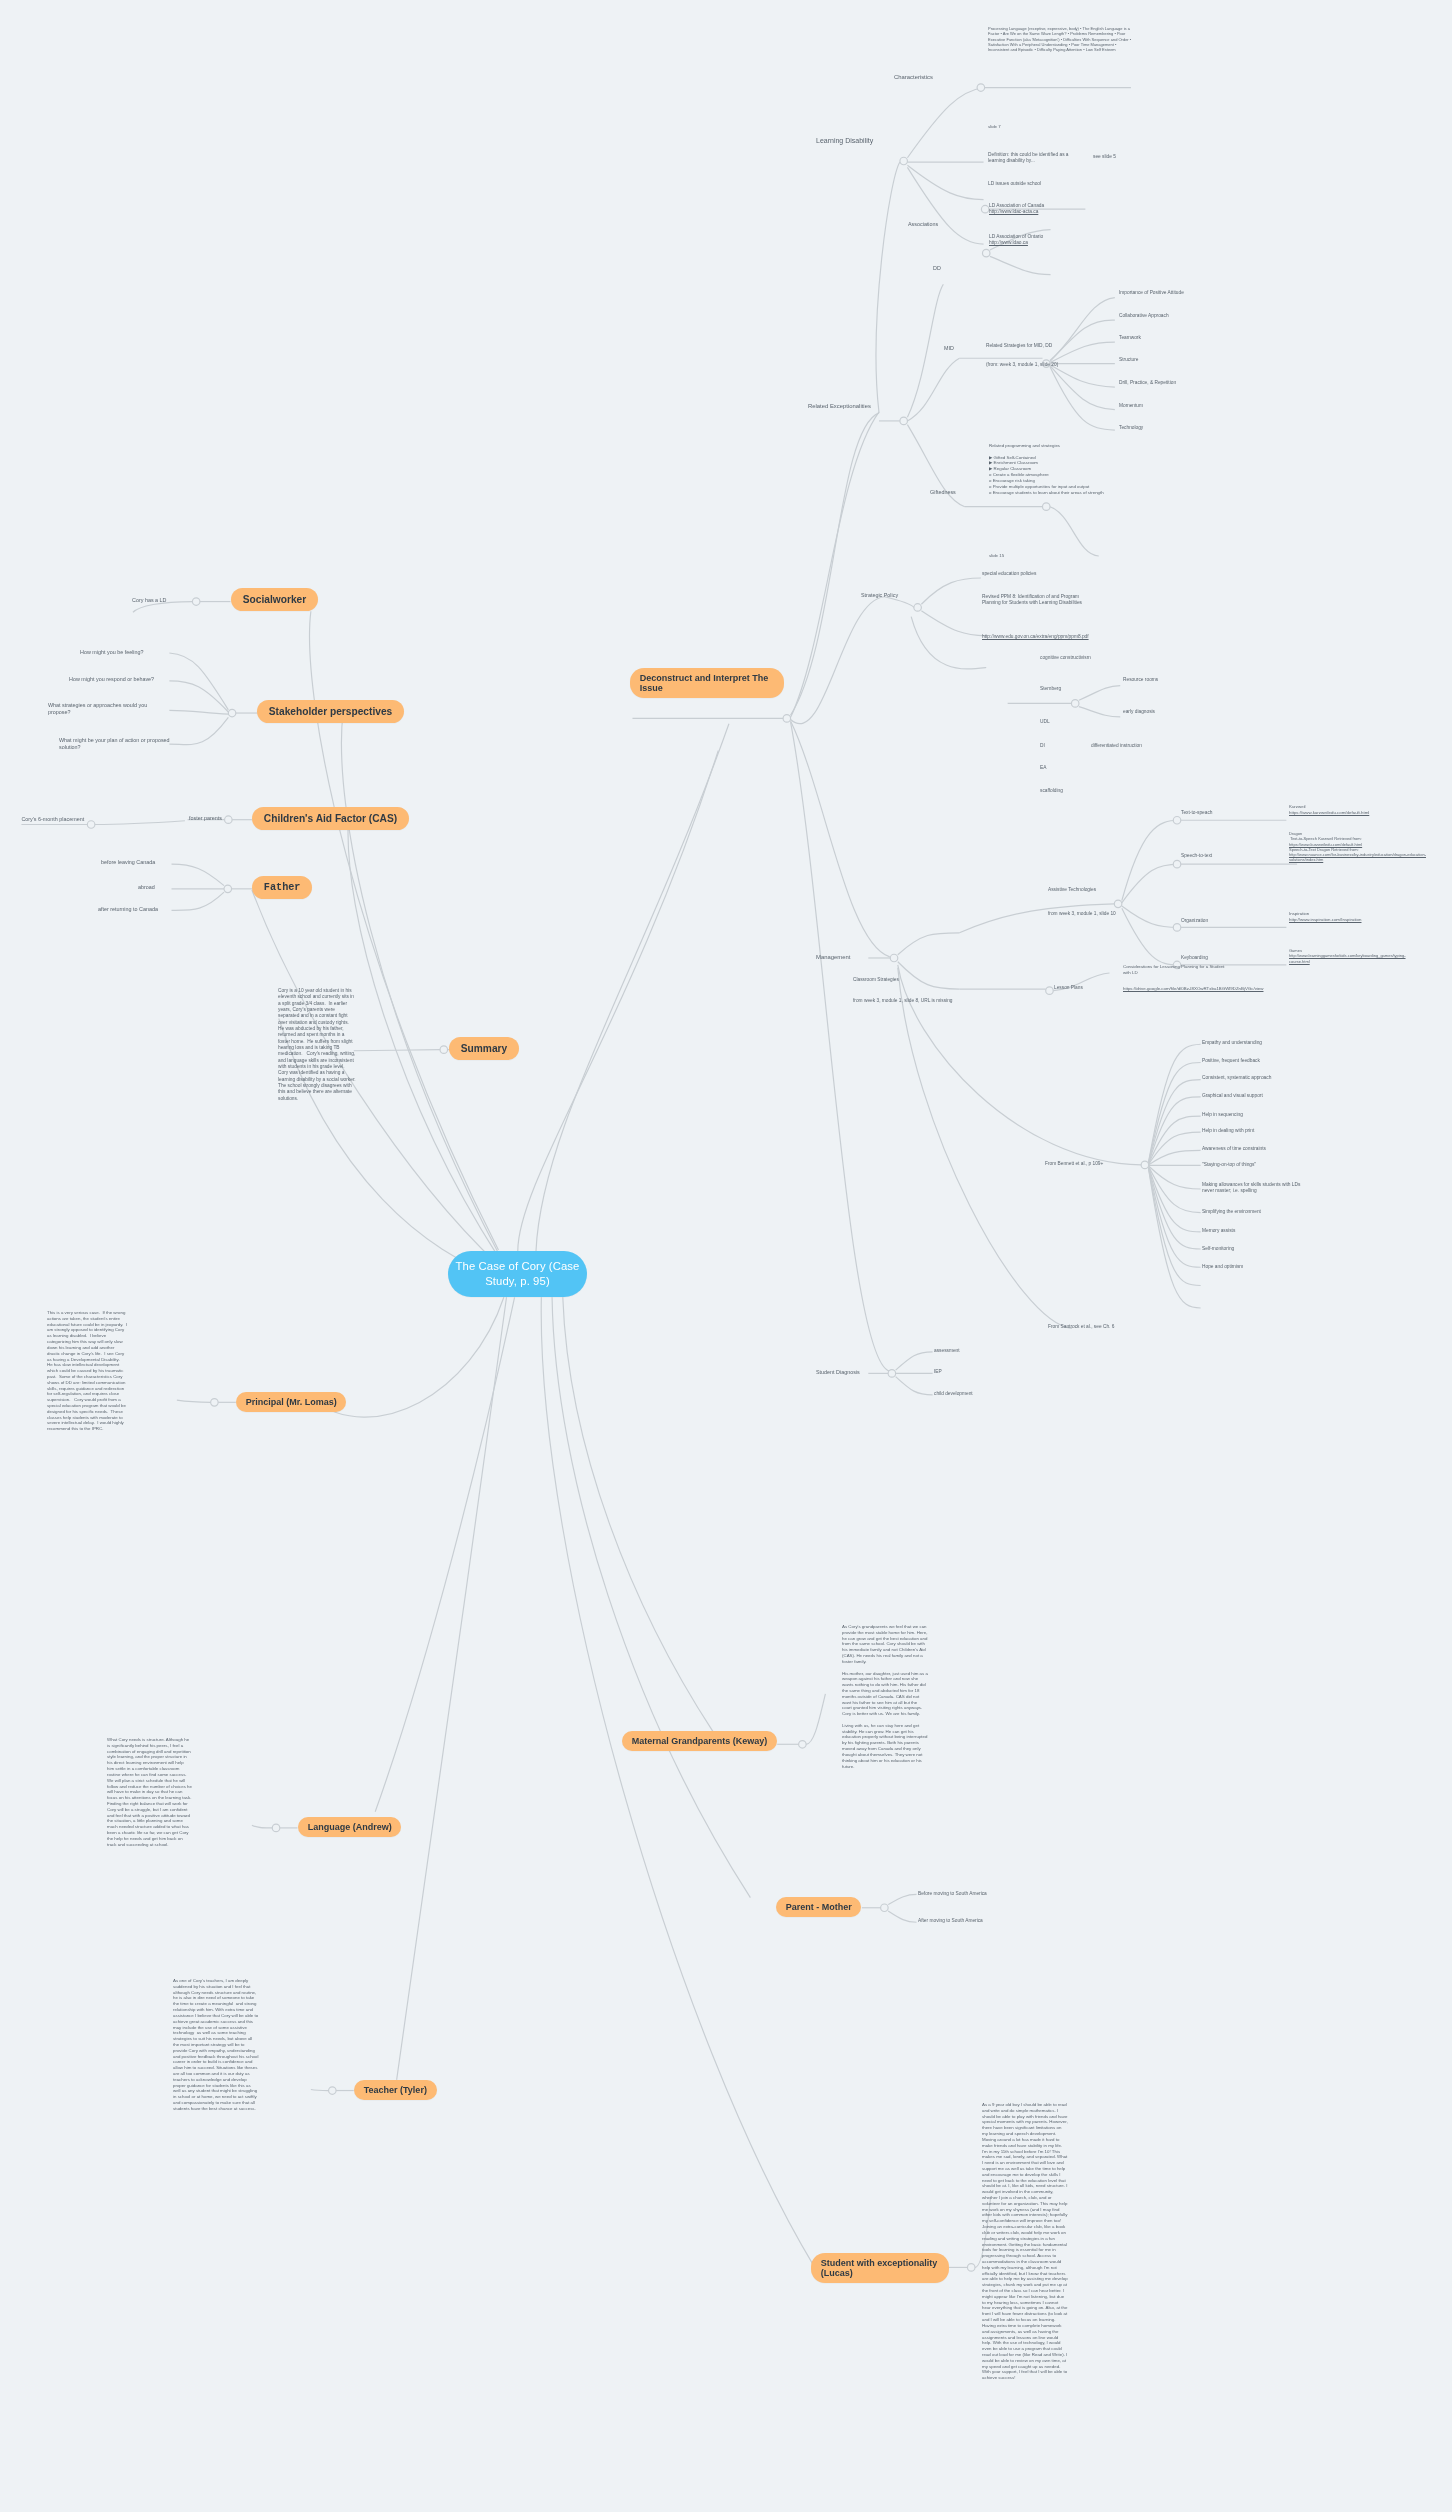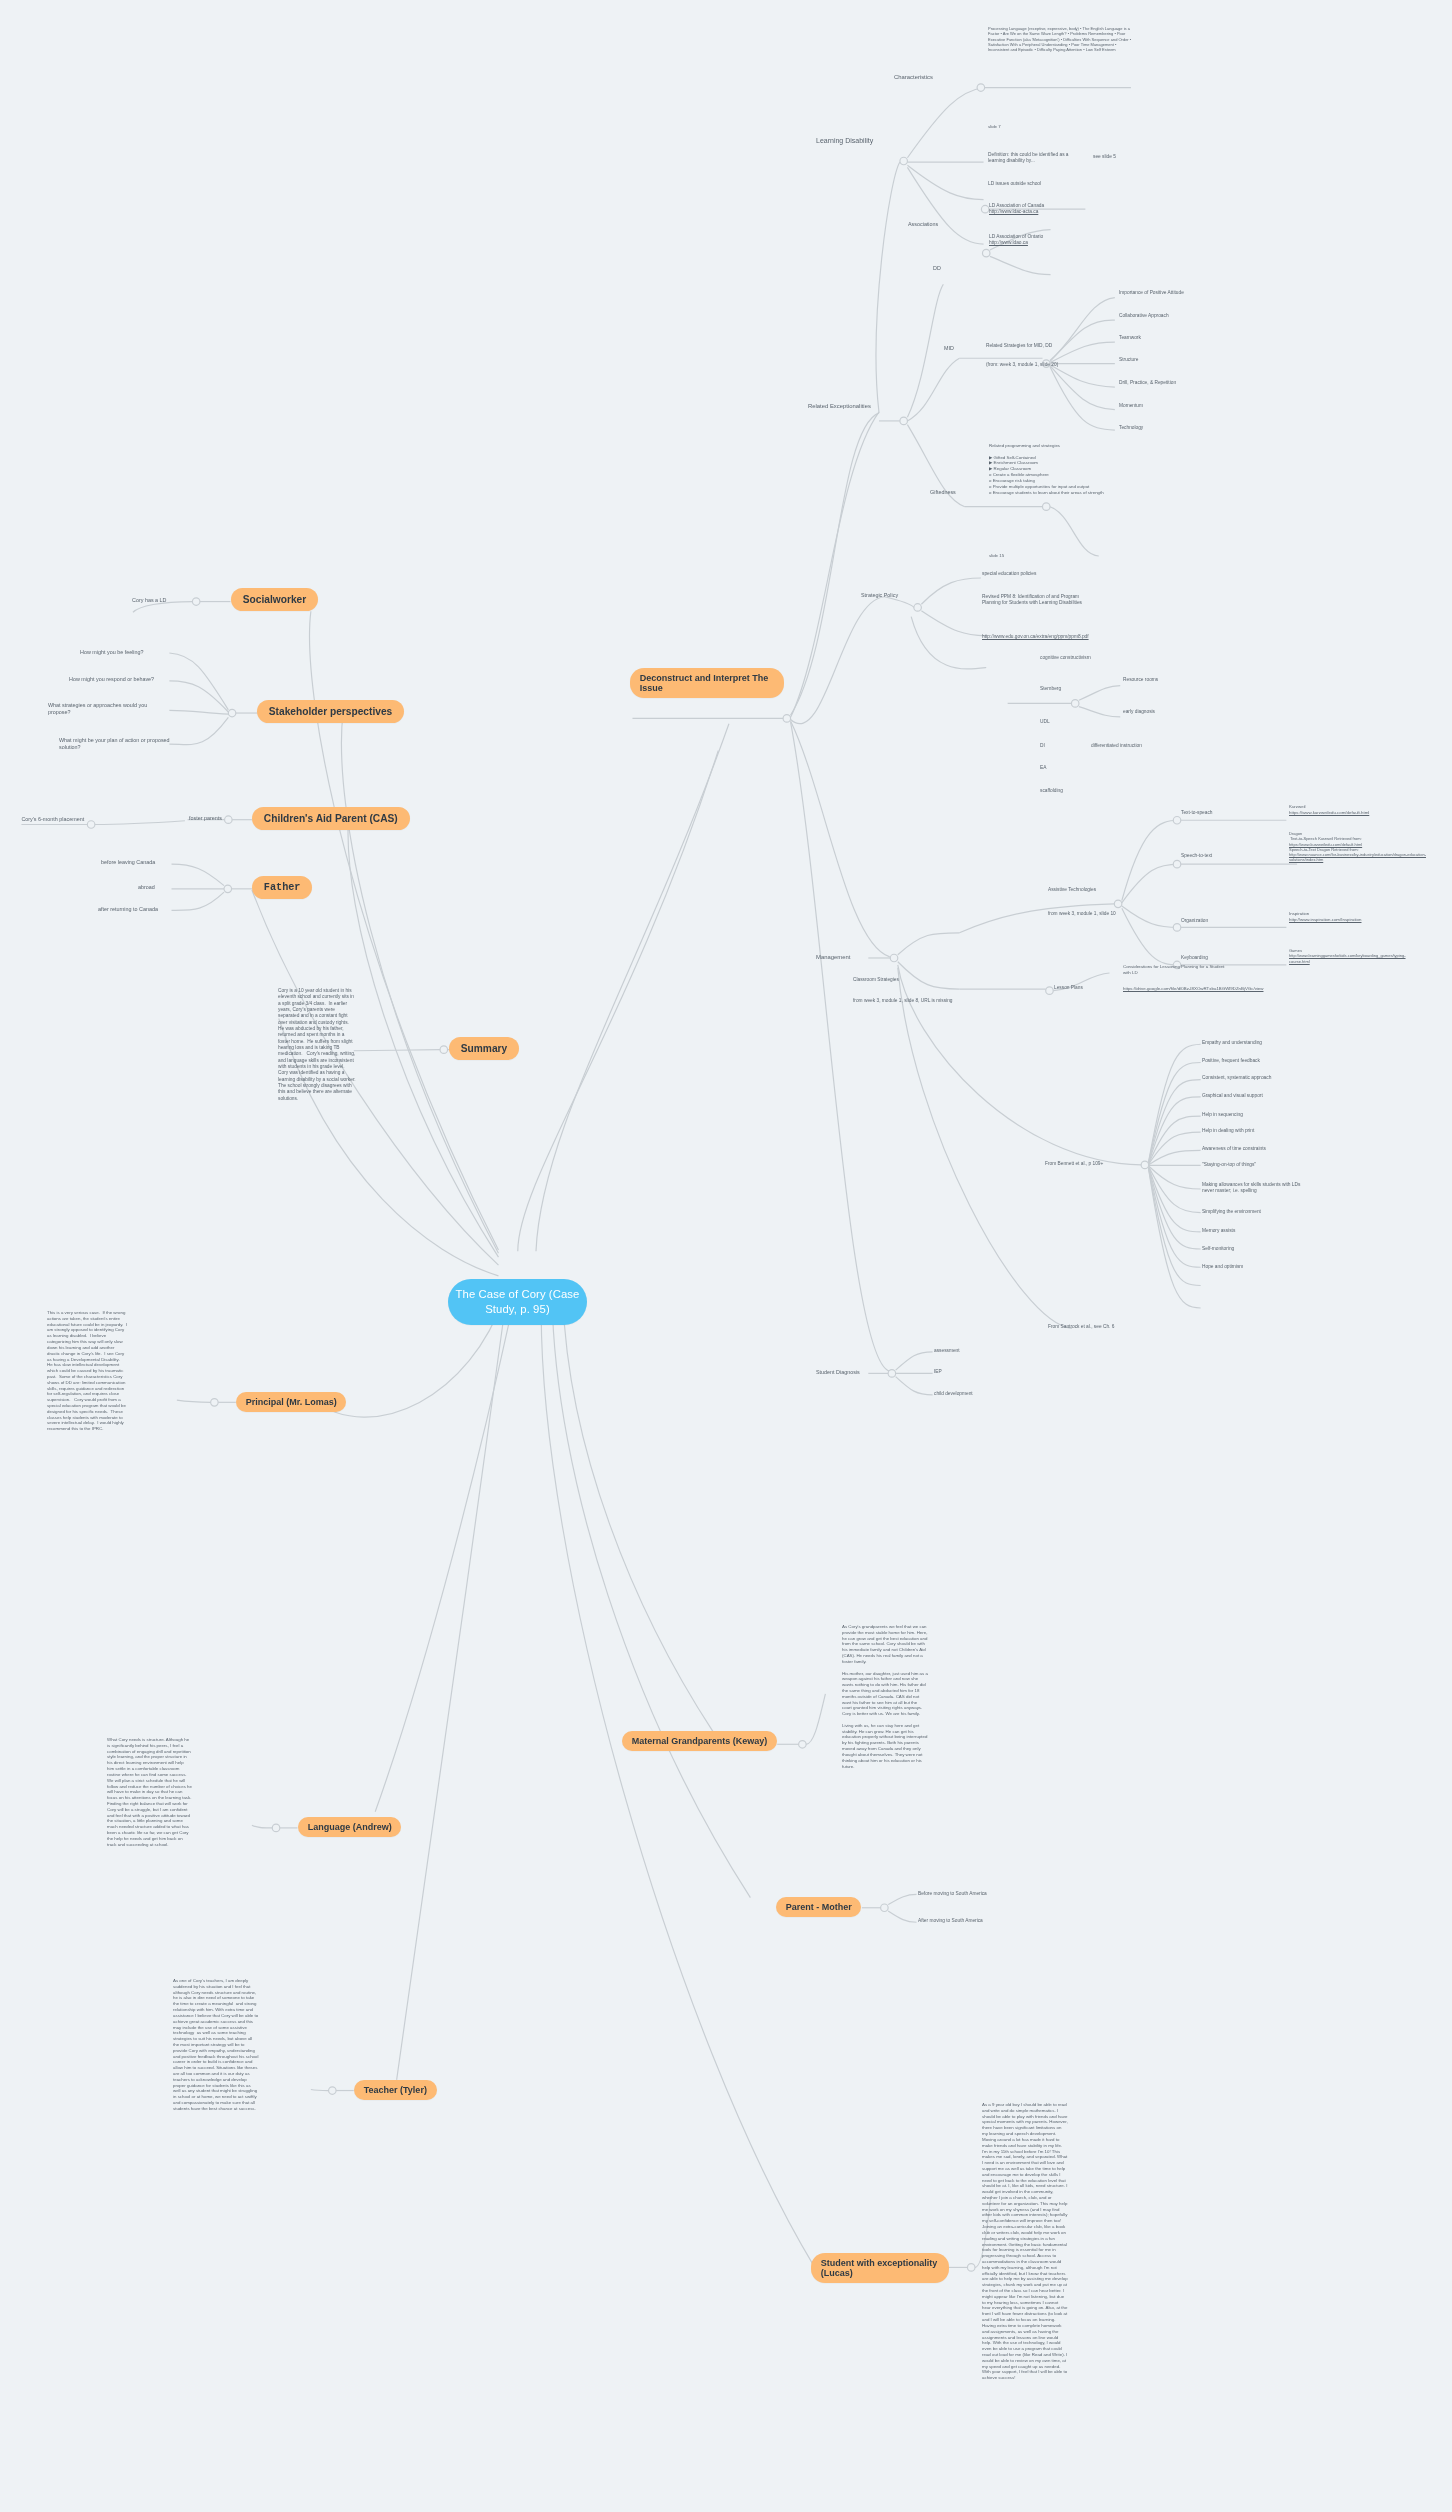--- a/index.html
+++ b/index.html
@@ -18,21 +18,20 @@
   svg.links circle { fill:#eef2f5; stroke:#c8ced3; stroke-width:2.2; }
   .lbl { position:absolute; line-height:1.32; color:#5a646e; white-space:pre-wrap; }
 
   
   .root {
     position:absolute; left:448px; top:1251px; width:139px; height:46px;
     background:#52c4f5; border-radius:23px;
     display:flex; align-items:center; justify-content:center; text-align:center;
     color:#ffffff; font-size:11.3px; line-height:1.3; letter-spacing:0.1px;
     box-shadow:0 0.5px 1.1px rgba(0,0,0,.06);
-    margin-top:28px;
   }
 
   
   .pill {
     position:absolute; background:#fdba74; border-radius:14px;
     padding:5.9px 11.8px; font-size:10.2px; font-weight:bold; color:#2f3a44;
     white-space:nowrap; box-shadow:0 0.5px 1.1px rgba(0,0,0,.05);
   }
   .pill.sm { font-size:9px; padding:4.8px 9.7px; }
 
@@ -327,21 +326,21 @@
 
 <div class="pill" style="left:231px; top:588px;"><span>Socialworker</span></div>
 <div class="lbl t10" style="left:132px; top:597px;"><span>Cory has a LD</span></div>
 
 <div class="pill" style="left:257px; top:700px;"><span>Stakeholder perspectives</span></div>
 <div class="lbl t10" style="left:80px; top:649px;"><span>How might you be feeling?</span></div>
 <div class="lbl t10" style="left:69px; top:676px;"><span>How might you respond or behave?</span></div>
 <div class="lbl t10" style="left:48px; top:702px; width:123px;"><span>What strategies or approaches would you propose?</span></div>
 <div class="lbl t10" style="left:59px; top:737px; width:113px;"><span>What might be your plan of action or proposed solution?</span></div>
 
-<div class="pill" style="left:252px; top:807px;"><span>Children's Aid Parent (CAS)</span></div>
+<div class="pill" style="left:252px; top:807px;"><span>Children's Aid Factor (CAS)</span></div>
 <div class="lbl t10" style="left:189px; top:815px;"><span>foster parents</span></div>
 <div class="lbl t10" style="left:21.4px; top:816px;"><span>Cory's 6-month placement</span></div>
 
 <div class="pill" style="left:252px; top:876px;font-family:Liberation Mono, monospace;"><span>Father</span></div>
 <div class="lbl t10" style="left:101px; top:859px;"><span>before leaving Canada</span></div>
 <div class="lbl t10" style="left:138px; top:884px;"><span>abroad</span></div>
 <div class="lbl t10" style="left:98px; top:906px;"><span>after returning to Canada</span></div>
 
 <div class="pill" style="left:449px; top:1037px;"><span>Summary</span></div>
 <div class="lbl t9" style="left:278px; top:988px; width:79px;"><span>Cory is a 10 year old student in his eleventh school and currently sits in a split grade 3/4 class.  In earlier years, Cory's parents were separated and in a constant fight over visitation and custody rights.   He was abducted by his father, returned and spent months in a foster home.  He suffers from slight hearing loss and is taking TB medication.   Cory's reading, writing, and language skills are inconsistent with students in his grade level.  Cory was identified as having a learning disability by a social worker.  The school strongly disagrees with this and believe there are alternate solutions.</span></div>

